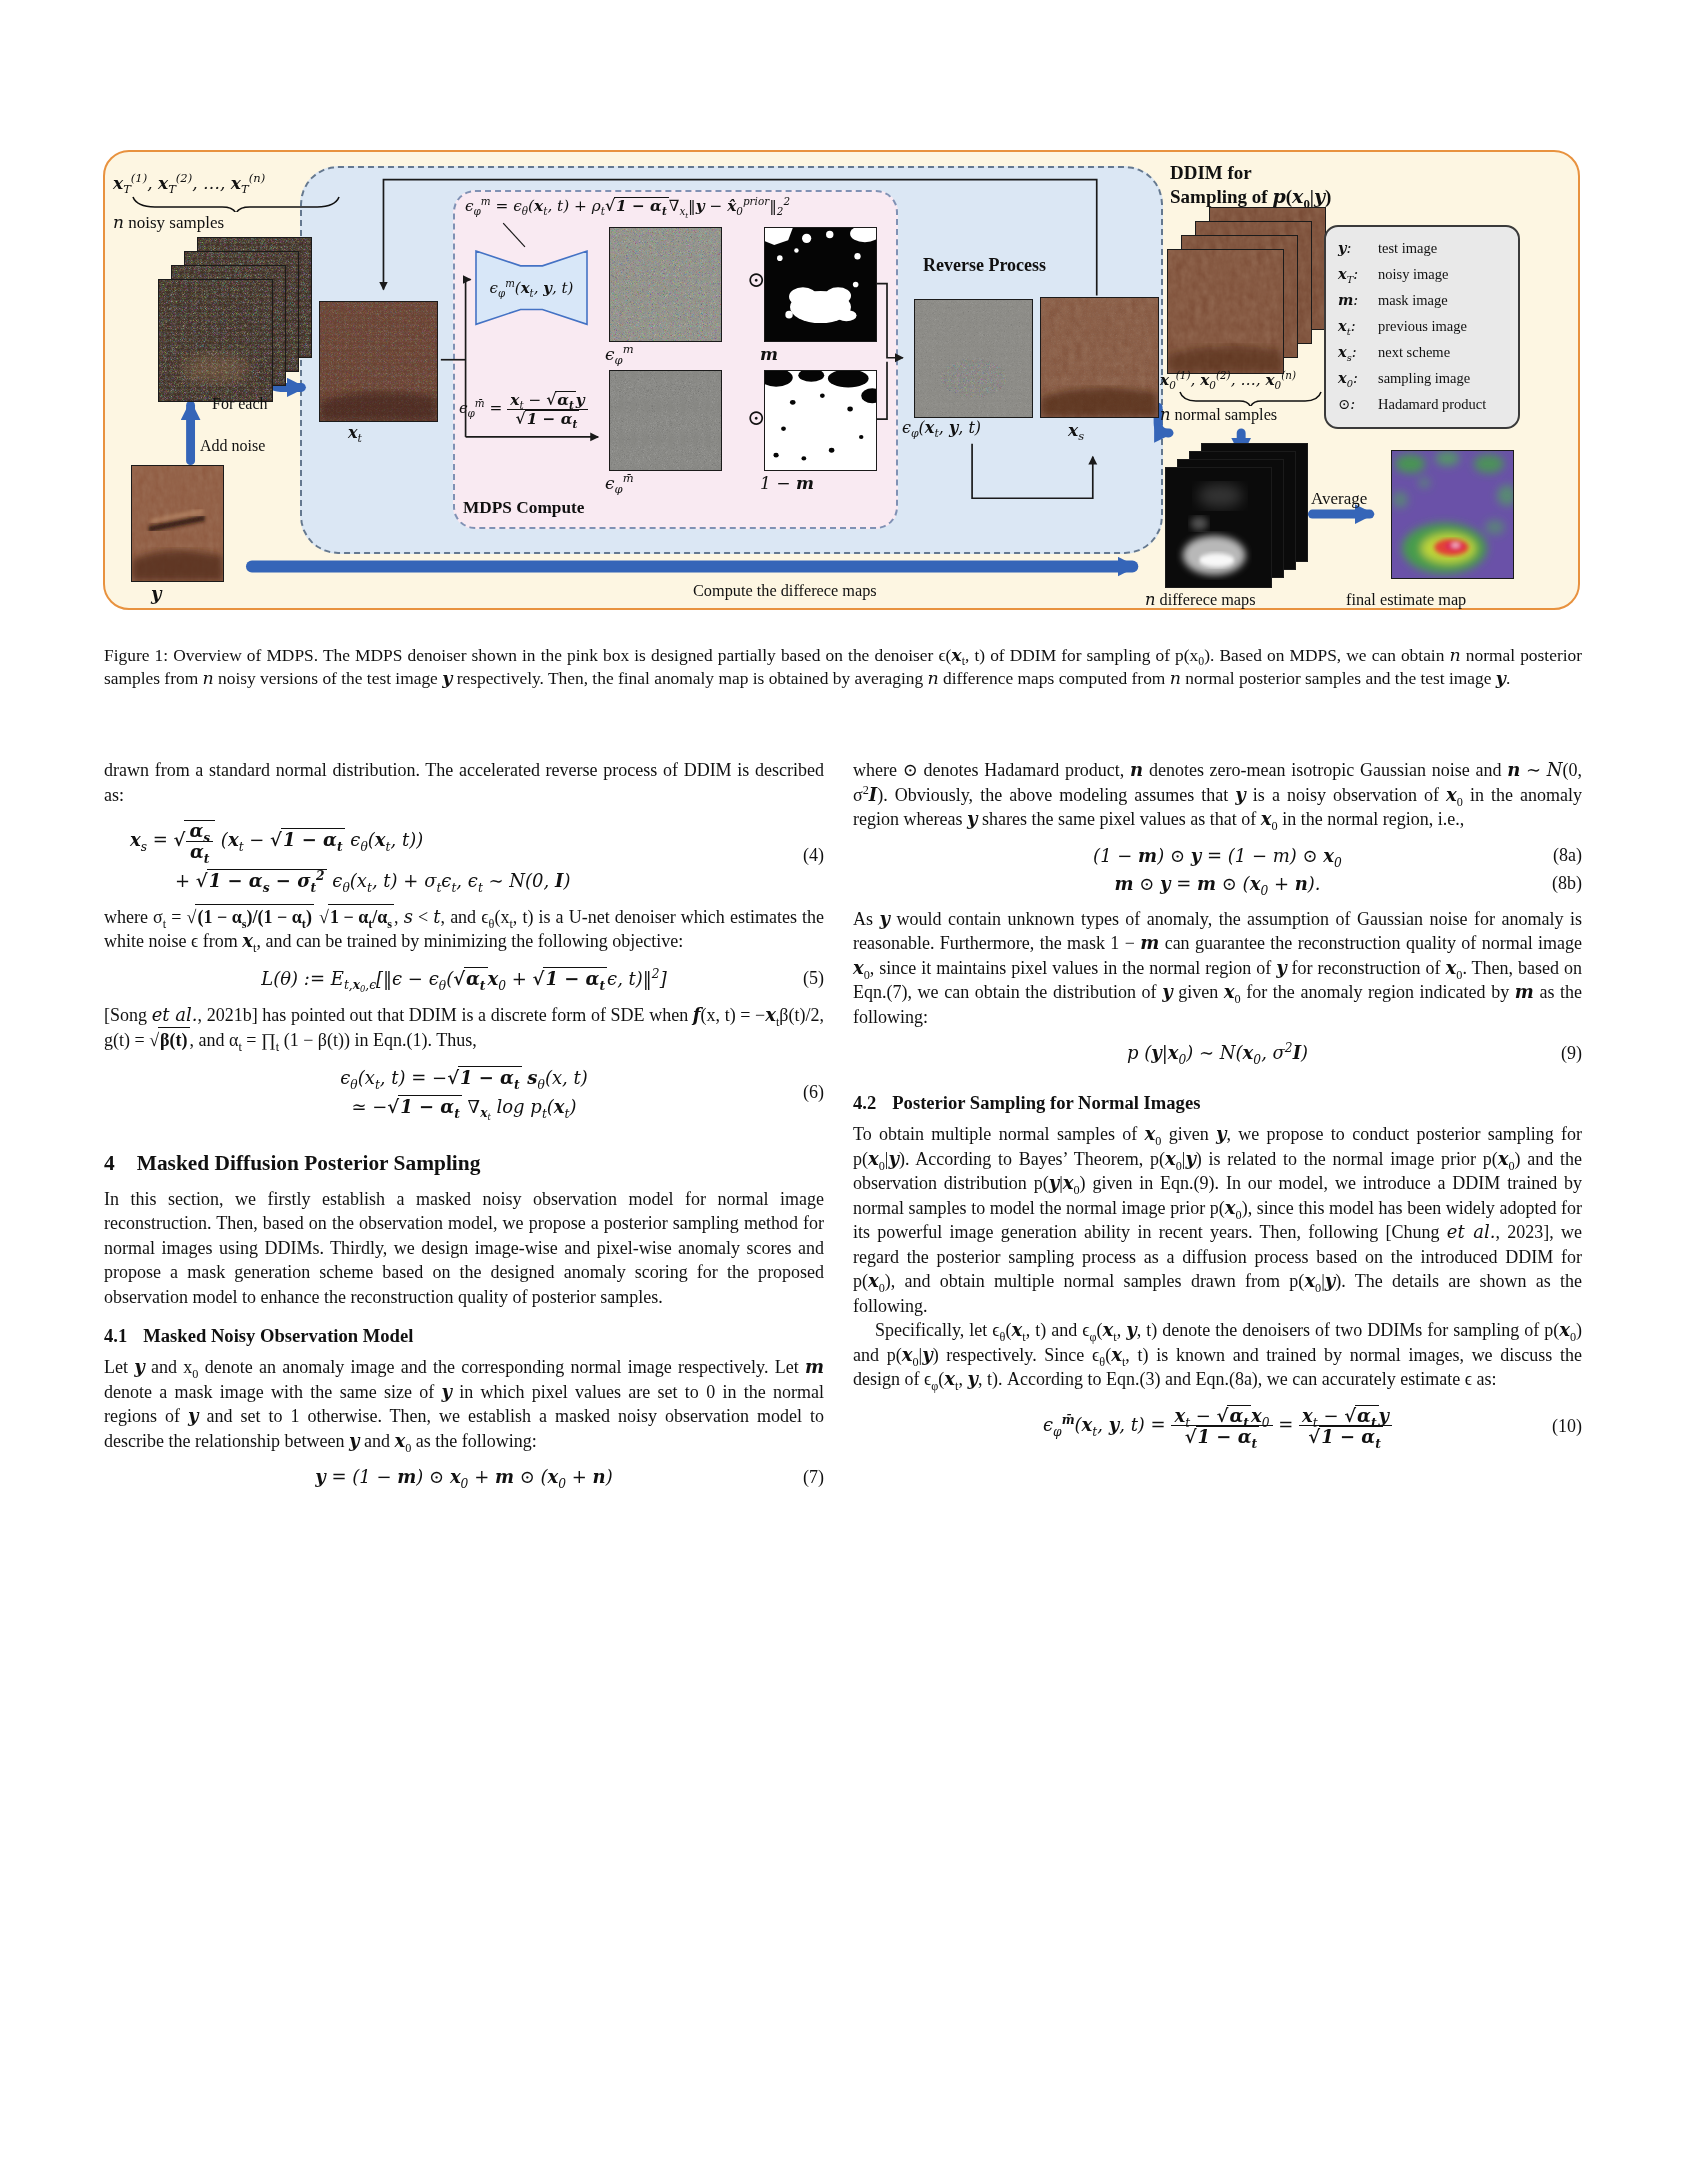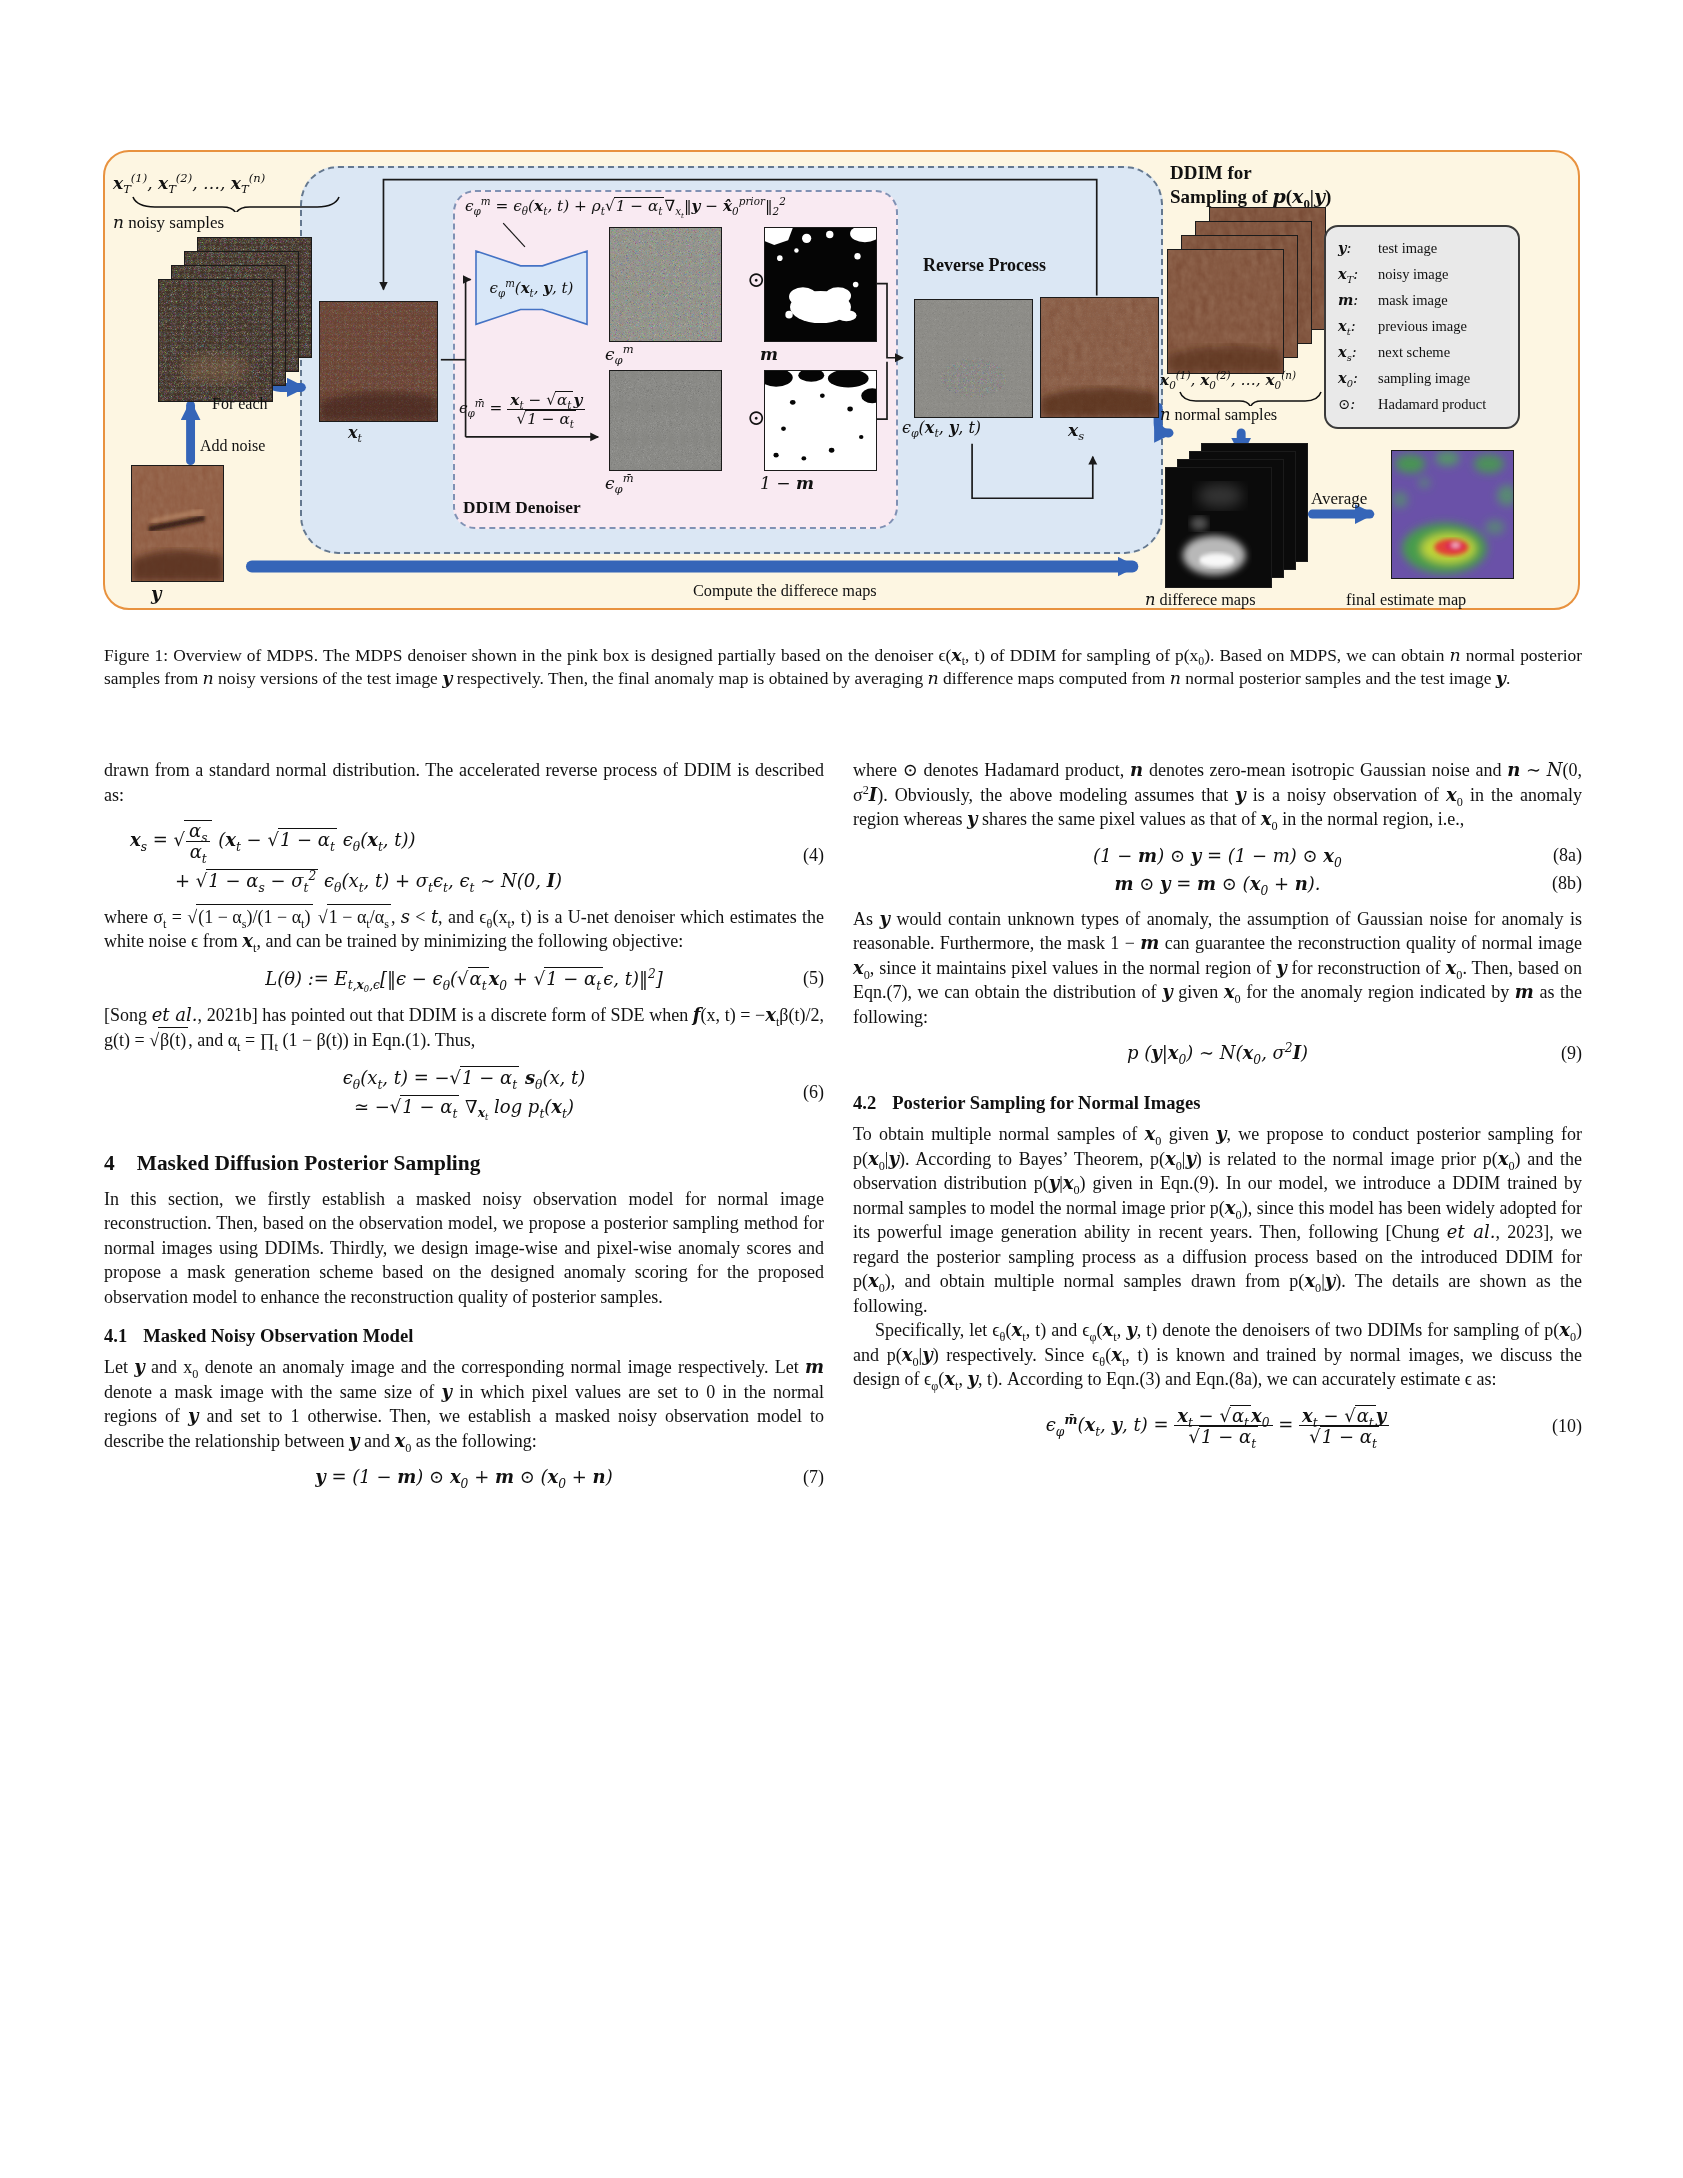--- a/index.html
+++ b/index.html
@@ -53,21 +53,21 @@
   .eq-num,.eq-num-inline{position:absolute;right:0;top:50%;transform:translateY(-50%);
            font-family:"Liberation Serif",serif;font-style:normal;font-size:18px;}
 
   
   sub,sup{font-size:68%;line-height:0;}
   .mit{font-style:italic;font-family:"DejaVu Serif","DejaVu Sans",serif;}
   .mb{font-style:italic;font-weight:bold;font-family:"DejaVu Serif","DejaVu Sans",serif;}
   .frac{display:inline-block;vertical-align:middle;text-align:center;line-height:1.1;}
   .fnum{display:block;border-bottom:1.4px solid currentColor;padding:0 3px;}
   .fden{display:block;padding:0 3px;}
-  .sqrt{display:inline-block;white-space:nowrap;}
+  .sqrt{display:inline-block;white-space:nowrap;font-weight:bold;}
   .rad{display:inline-block;margin-right:-1px;}
   .sqov{display:inline-block;border-top:1.4px solid currentColor;padding:0 2px;}
 </style>
 </head>
 <body>
 
 <div class="page">
 
   <svg width="0" height="0" style="position:absolute">
     <defs>
@@ -253,21 +253,21 @@
           <circle cx="20" cy="70" r="2.6"></circle>
             <circle cx="72" cy="96" r="3"></circle>
             <circle cx="42" cy="106" r="2.6"></circle>
           <circle cx="104" cy="80" r="2.4"></circle>
             <circle cx="12" cy="102" r="2.8"></circle>
         </g>
       </svg>
     </div>
     <div class="flabel fmath tc" style="left:502px;top:324px;width:119px;font-size:17px;">ϵ<sub>φ</sub><sup>m̄</sup></div>
     <div class="flabel fmath tc" style="left:657px;top:324px;width:119px;font-size:17px;">1 − <span class="mb">m</span></div>
-    <div class="flabel fbold" style="left:360px;top:348px;font-size:17.3px;">DDIM Denoiser</div>
+    <div class="flabel fbold" style="left:360px;top:348px;font-size:17.3px;">MDPS Compute</div>
 
     <div class="flabel fbold tc" style="left:820px;top:105px;width:198px;font-size:18px;">Reverse Process</div>
     <div class="pimg" style="left:811px;top:149px;width:117px;height:117px;">
       <svg viewBox="0 0 120 120" preserveAspectRatio="none">
         <rect width="120" height="120" fill="#8e8d88"></rect>
         <rect width="120" height="120" filter="url(#fNoiseG)" opacity="0.35"></rect>
         <g clip-path="url(#blobClip)">
             <rect width="120" height="120" filter="url(#fNoise)" opacity="0.65"></rect>
           </g>
       </svg>

